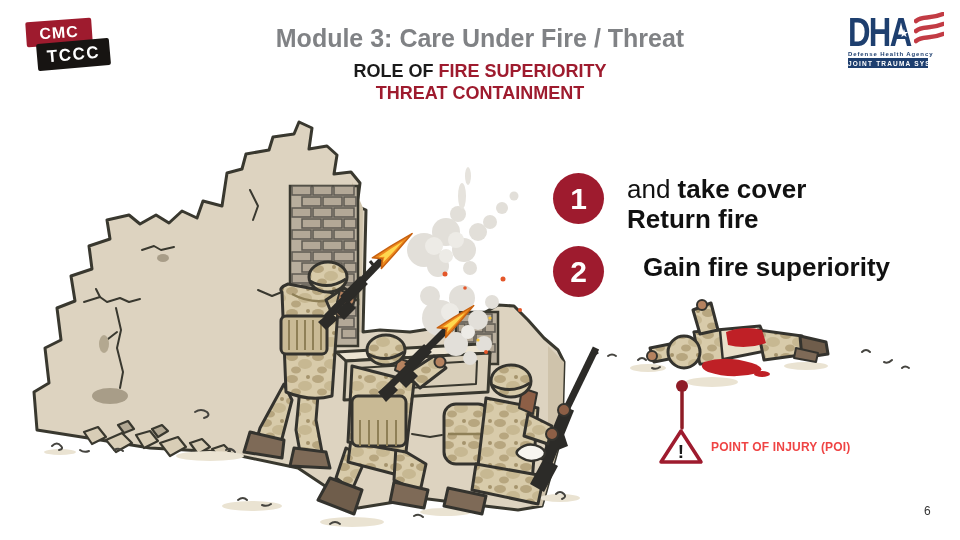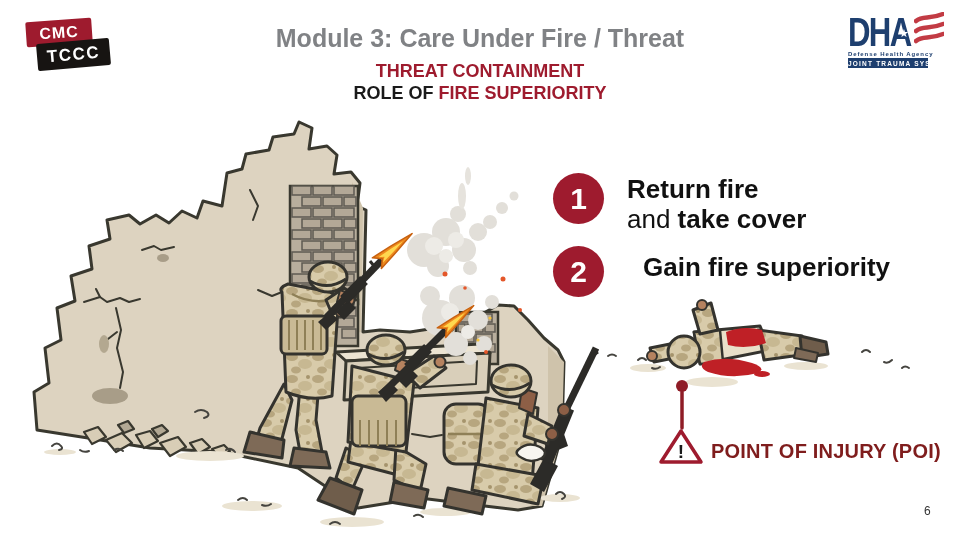--- a/index.html
+++ b/index.html
@@ -41,21 +41,21 @@
   .step-circle{left:553px;width:51px;height:51px;border-radius:50%;background:#9e1b2e;
                color:#fff;font-size:30px;font-weight:bold;display:flex;
                align-items:center;justify-content:center;}
   #step1-circle{top:173px;} #step2-circle{top:246px;}
   .step-text{left:627px;font-size:26px;font-weight:bold;color:#111;line-height:30px;}
   #step1-text{top:174px;} #step2-text{top:252px;margin-left:16px;}
   .regular{font-weight:normal;}
 
   
   .warning-triangle{left:658px;top:427px;}
-  .poi-label{left:711px;top:440px;font-size:20px;font-weight:bold;color:#7f1d1d;
+  .poi-label{left:711px;top:440px;font-size:12px;font-weight:bold;color:#ef4444;
              letter-spacing:0.2px;}
 
   .page-number{left:924px;top:504px;font-size:12px;color:#333;}
 
   .illustration{position:absolute;left:0;top:0;pointer-events:none;}
 </style>
 </head>
 <body>
 
 <div class="slide">
@@ -370,22 +370,22 @@
     <div class="cmc-box cmc-red">
       <span>CMC</span>
     </div>
     <div class="cmc-box cmc-black">
       <span>TCCC</span>
     </div>
   </div>
 
   <div class="abs module-title">Module 3: Care Under Fire / Threat</div>
   <div class="abs subtitle">
+    <div><span class="black">ROLE OF </span><span>FIRE SUPERIORITY</span></div>
     <div>THREAT CONTAINMENT</div>
-    <div><span class="black">ROLE OF </span><span>FIRE SUPERIORITY</span></div>
   </div>
 
   <div class="abs dha-logo">
     <div class="dha-row">
       <span class="dha-word">DHA</span>
       <span class="dha-star">★</span>
       <svg class="dha-stripes" width="30" height="34" viewBox="0 0 30 34">
         <g fill="none" stroke="#c23b44" stroke-width="4.5" stroke-linecap="round">
           <path d="M2,9 C9,3 15,8 29,2"></path>
           <path d="M2,19 C9,13 15,18 29,12"></path>
@@ -394,22 +394,22 @@
       </svg>
     </div>
     <div class="dha-name">Defense Health Agency</div>
     <div class="dha-banner">JOINT TRAUMA SYSTEM</div>
   </div>
 
   <div class="abs step-circle" id="step1-circle">
     <span>1</span>
   </div>
   <div class="abs step-text" id="step1-text">
+    <div><span class="regular">and </span><span>take cover</span></div>
     <div>Return fire</div>
-    <div><span class="regular">and </span><span>take cover</span></div>
   </div>
 
   <div class="abs step-circle" id="step2-circle">
     <span>2</span>
   </div>
   <div class="abs step-text" id="step2-text">
     <div>Gain fire superiority</div>
   </div>
 
   <svg class="abs warning-triangle" width="46" height="40" viewBox="0 0 46 40">

